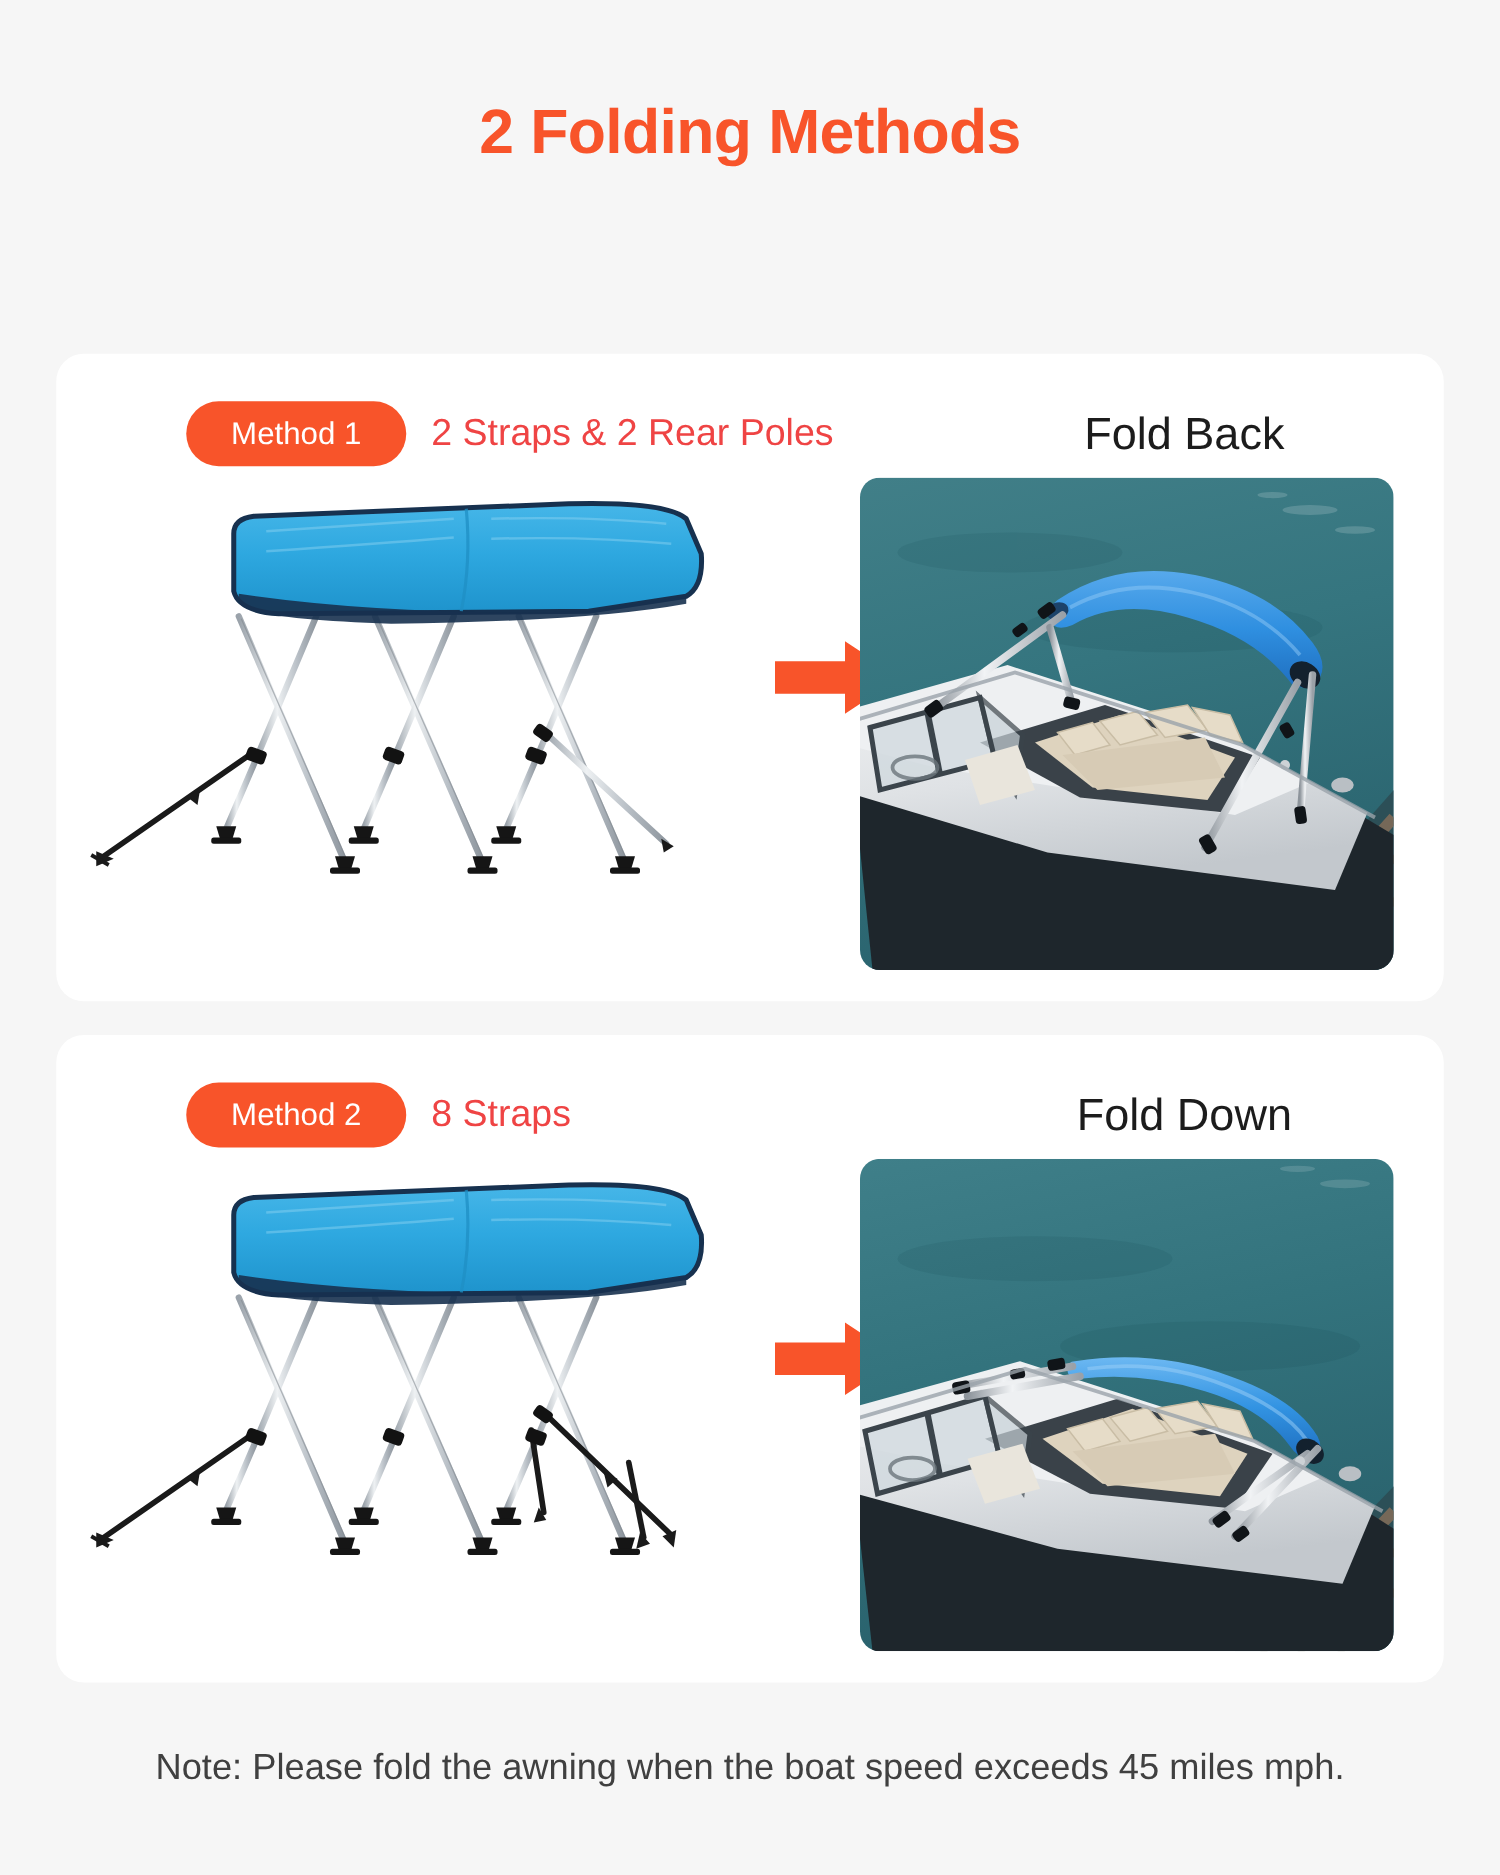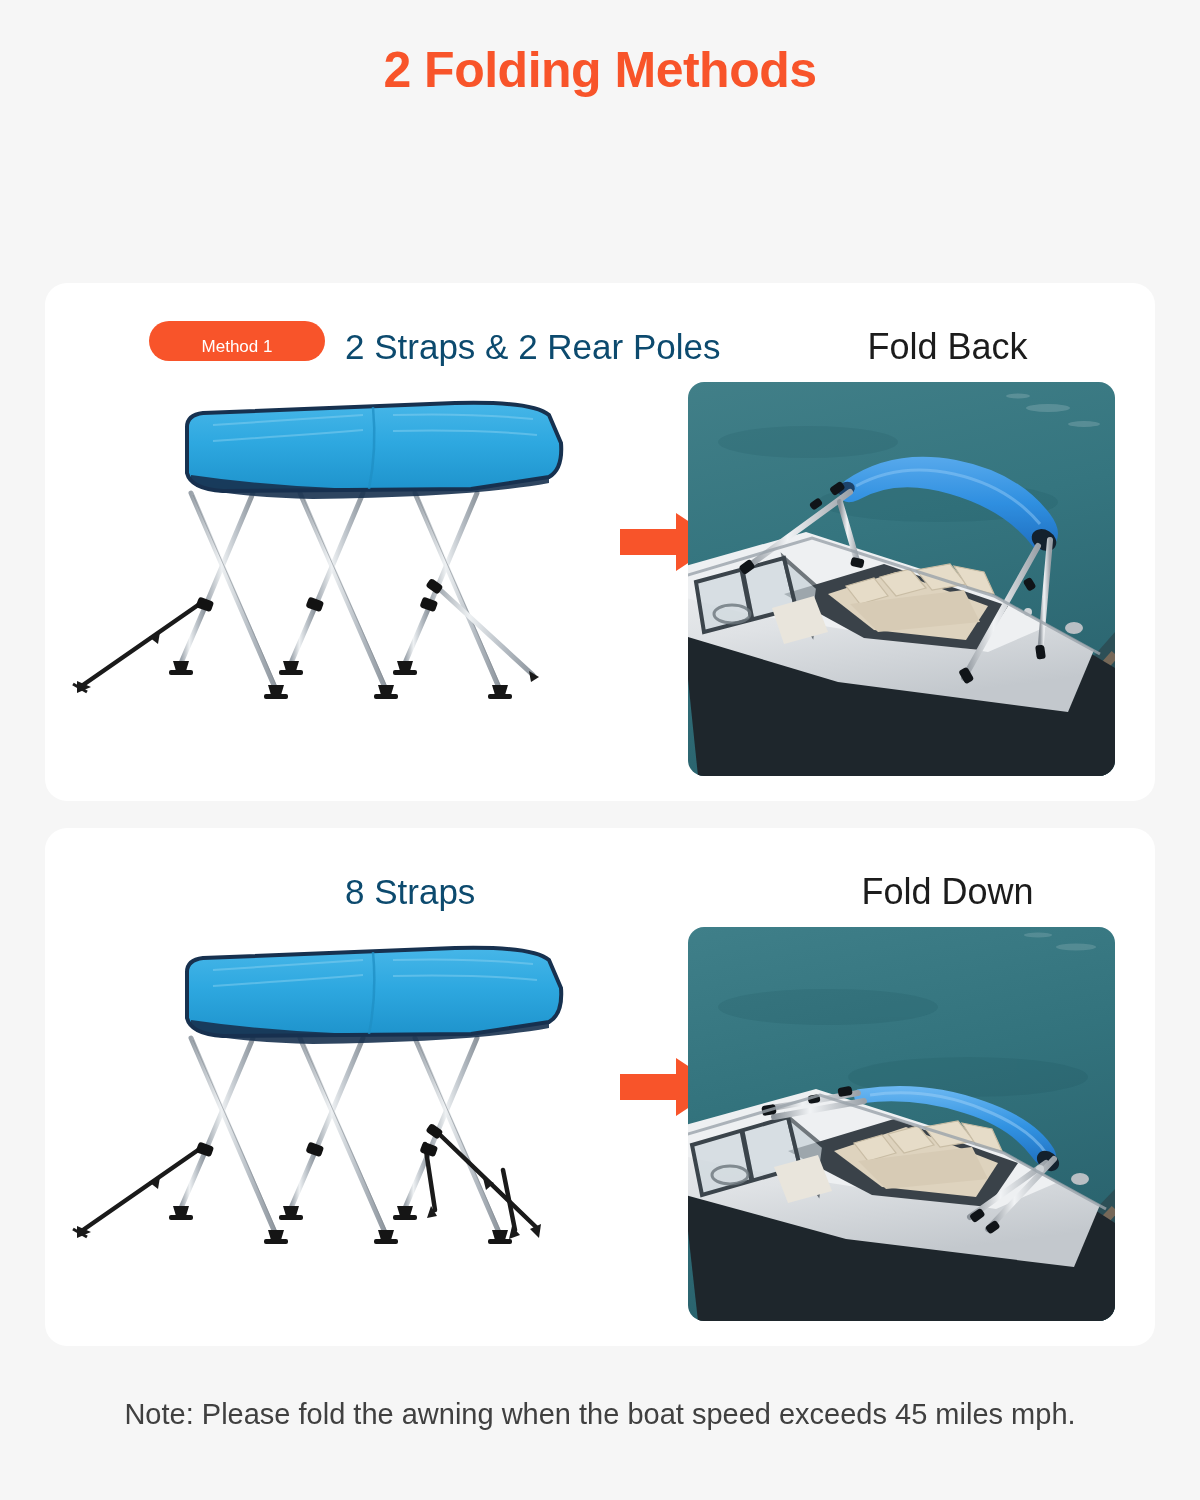--- a/index.html
+++ b/index.html
@@ -14,21 +14,21 @@
     position: relative;
   }
 
   
   .page-title {
     text-align: center;
     font-size: 50px;
     font-weight: bold;
     color: #f8542a;
     letter-spacing: -0.5px;
-    padding-top: 45px;
+    padding-top: 80px;
     line-height: 1;
   }
 
   
   .card {
     position: absolute;
     left: 45px;
     width: 1110px;
     background: #ffffff;
     border-radius: 22px;
@@ -41,39 +41,39 @@
     position: absolute;
     top: 38px;
     left: 0;
     width: 100%;
     height: 52px;
   }
   .method-badge {
     position: absolute;
     left: 104px;
     top: 0;
-    height: 40px;
+    height: 52px;
     min-width: 176px;
     padding: 0 26px;
     background: #f8542a;
     border-radius: 26px;
     color: #ffffff;
-    font-size: 17px;
+    font-size: 25px;
     line-height: 52px;
     text-align: center;
     white-space: nowrap;
   }
   .method-desc {
     position: absolute;
     left: 300px;
     top: 0;
     height: 52px;
     line-height: 52px;
-    font-size: 35px;
-    color: #0c4a6e;
+    font-size: 30px;
+    color: #ef4444;
     white-space: nowrap;
   }
   .fold-label {
     position: absolute;
     left: 690px;
     top: 0;
     width: 425px;
     height: 52px;
     line-height: 52px;
     text-align: center;
@@ -347,20 +347,21 @@
       <circle cx="340" cy="230" r="4" fill="#cdd2d6"></circle>
 
       <path d="M-10 196 L124 156 L306 214 L412 272" stroke="#9aa3aa" stroke-width="3" fill="none" opacity="0.8"></path>
     </svg>
   </div>
 </section>
 
 <section class="card card-2">
 
   <div class="card-header">
+    <div class="method-badge">Method 2</div>
     <div class="method-desc">8 Straps</div>
     <div class="fold-label">Fold Down</div>
   </div>
 
   <div class="illustration">
     <svg viewBox="0 0 556 400" xmlns="http://www.w3.org/2000/svg">
       <defs>
         <linearGradient id="canopy2" x1="0" y1="0" x2="0" y2="1">
           <stop offset="0%" stop-color="#46b6e8"></stop>
           <stop offset="45%" stop-color="#2ea8e0"></stop>

